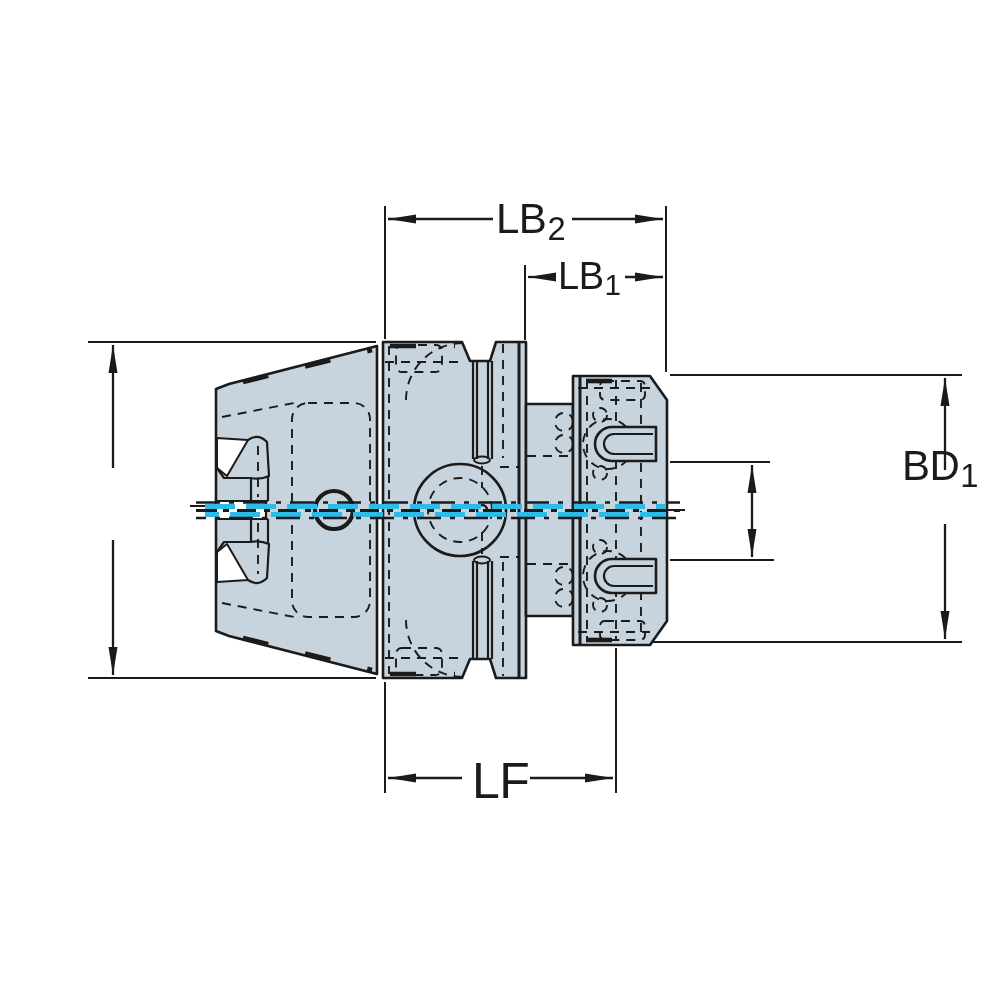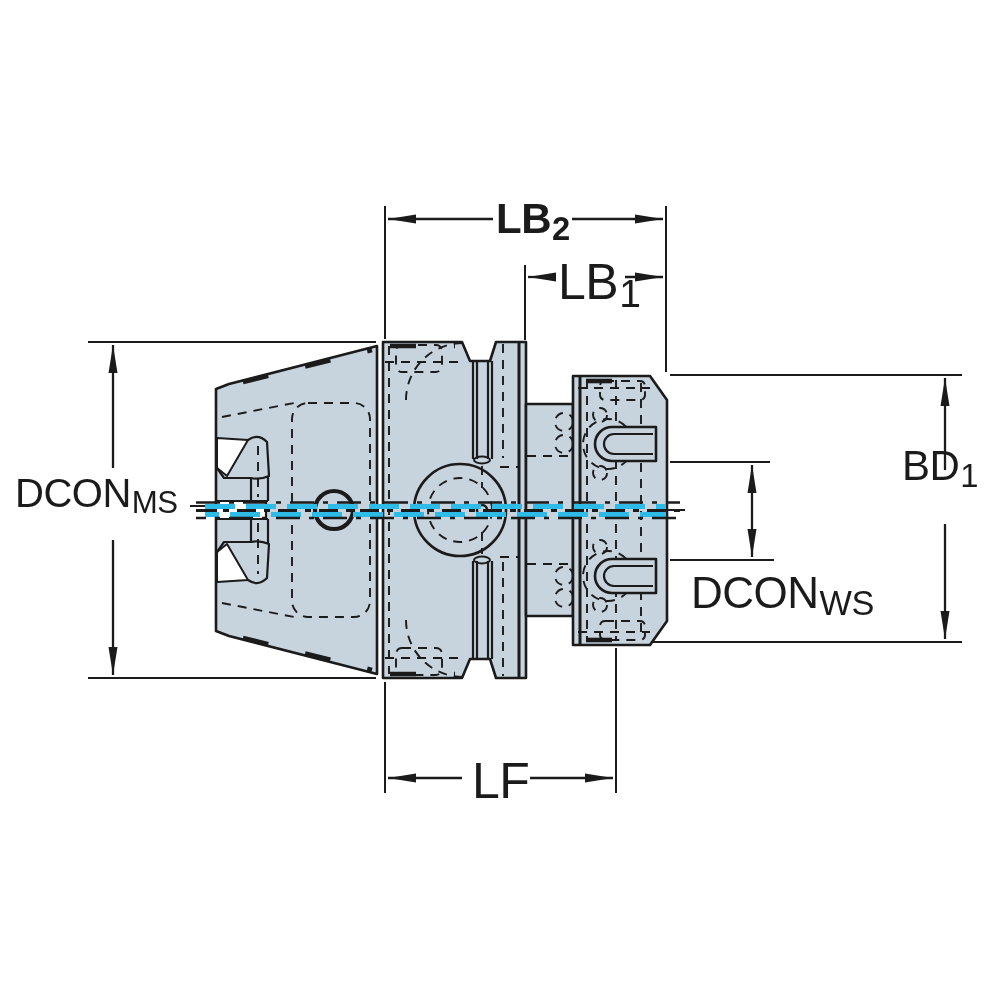--- a/index.html
+++ b/index.html
@@ -194,37 +194,31 @@
     </g>
 
     <g>
       <line class="ext" x1="385" y1="682" x2="385" y2="793"></line>
       <line class="ext" x1="616" y1="648" x2="616" y2="793"></line>
       <line class="dim" x1="462" y1="778" x2="388" y2="778" marker-end="url(#arr)"></line>
       <line class="dim" x1="530" y1="778" x2="613" y2="778" marker-end="url(#arr)"></line>
     </g>
   </svg>
 
-  <div class="dimlabel" style="left:496px;top:198px;font-size:42px;font-weight:bold;">
+  <div class="dimlabel" style="left:496px;top:198px;font-size:42px;">
     <span>LB</span><span class="sub">2</span>
   </div>
 
-  <div class="dimlabel" style="left:558px;top:257px;font-size:50px;">
+  <div class="dimlabel" style="left:558px;top:257px;font-size:38px;">
     <span>LB</span><span class="sub">1</span>
   </div>
 
-  <div class="dimlabel" style="left:15px;top:473px;font-size:40px;">
-    <span>DCON</span><span class="sub">MS</span>
-  </div>
 
   <div class="dimlabel" style="left:902px;top:445px;font-size:42px;">
     <span>BD</span><span class="sub">1</span>
   </div>
 
-  <div class="dimlabel" style="left:691px;top:571px;font-size:44px;">
-    <span>DCON</span><span class="sub">WS</span>
-  </div>
 
   <div class="dimlabel" style="left:472px;top:756px;font-size:50px;">
     <span>LF</span><span class="sub"></span>
   </div>
 
 </div>
 
 </body></html>

